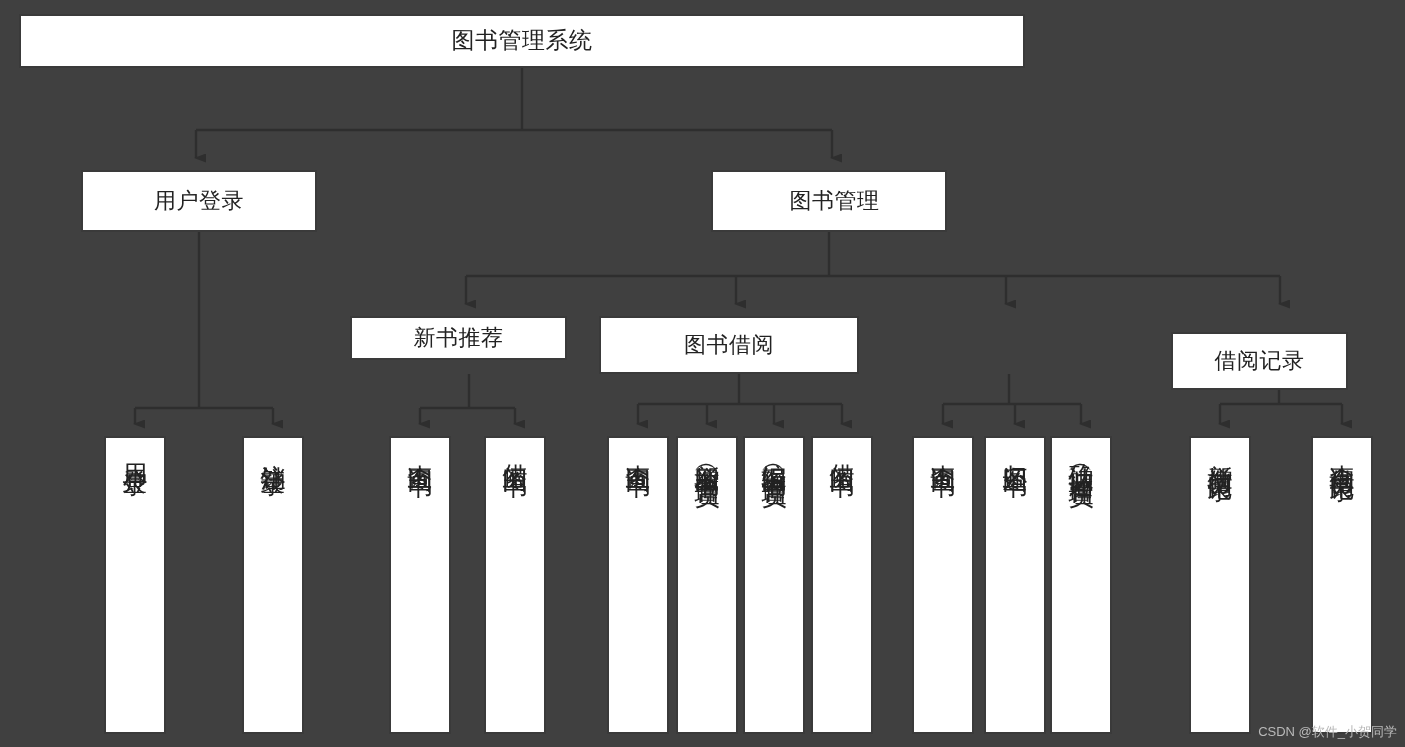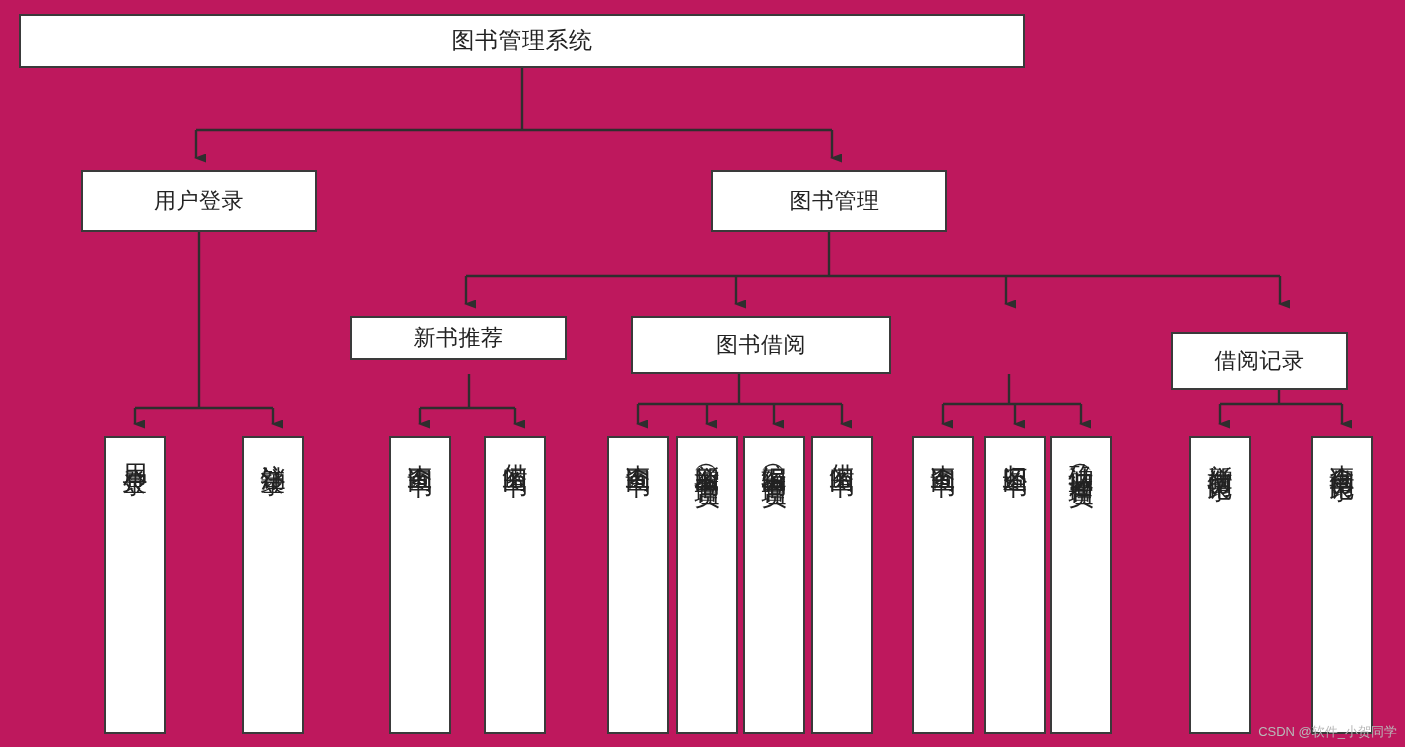--- a/index.html
+++ b/index.html
@@ -7,21 +7,21 @@
     padding: 0;
     background: #ffffff;
   }
   body {
     font-family: "Liberation Sans", "DejaVu Sans", sans-serif;
   }
   #canvas {
     position: relative;
     width: 1405px;
     height: 747px;
-    background: #be185d;
+    background: #404040;
     overflow: hidden;
   }
   #edges {
     position: absolute;
     left: 0;
     top: 0;
     width: 1405px;
     height: 747px;
   }
   .node {
@@ -134,21 +134,21 @@
   <div class="node horizontal" style="left:81px;top:170px;width:236px;height:62px;">
     <span class="node-label">用户登录</span>
   </div>
   <div class="node horizontal" style="left:711px;top:170px;width:236px;height:62px;padding-left:11px;">
     <span class="node-label">图书管理</span>
   </div>
 
   <div class="node horizontal" style="left:350px;top:316px;width:217px;height:44px;">
     <span class="node-label">新书推荐</span>
   </div>
-  <div class="node horizontal" style="left:631px;top:316px;width:260px;height:58px;">
+  <div class="node horizontal" style="left:599px;top:316px;width:260px;height:58px;">
     <span class="node-label">图书借阅</span>
   </div>
   <div class="node horizontal" style="left:1171px;top:332px;width:177px;height:58px;">
     <span class="node-label">借阅记录</span>
   </div>
 
   <div class="node vertical" style="left:104px;top:436px;width:62px;height:298px;">
     <span class="node-label">用户登录</span>
   </div>
   <div class="node vertical" style="left:242px;top:436px;width:62px;height:298px;">

